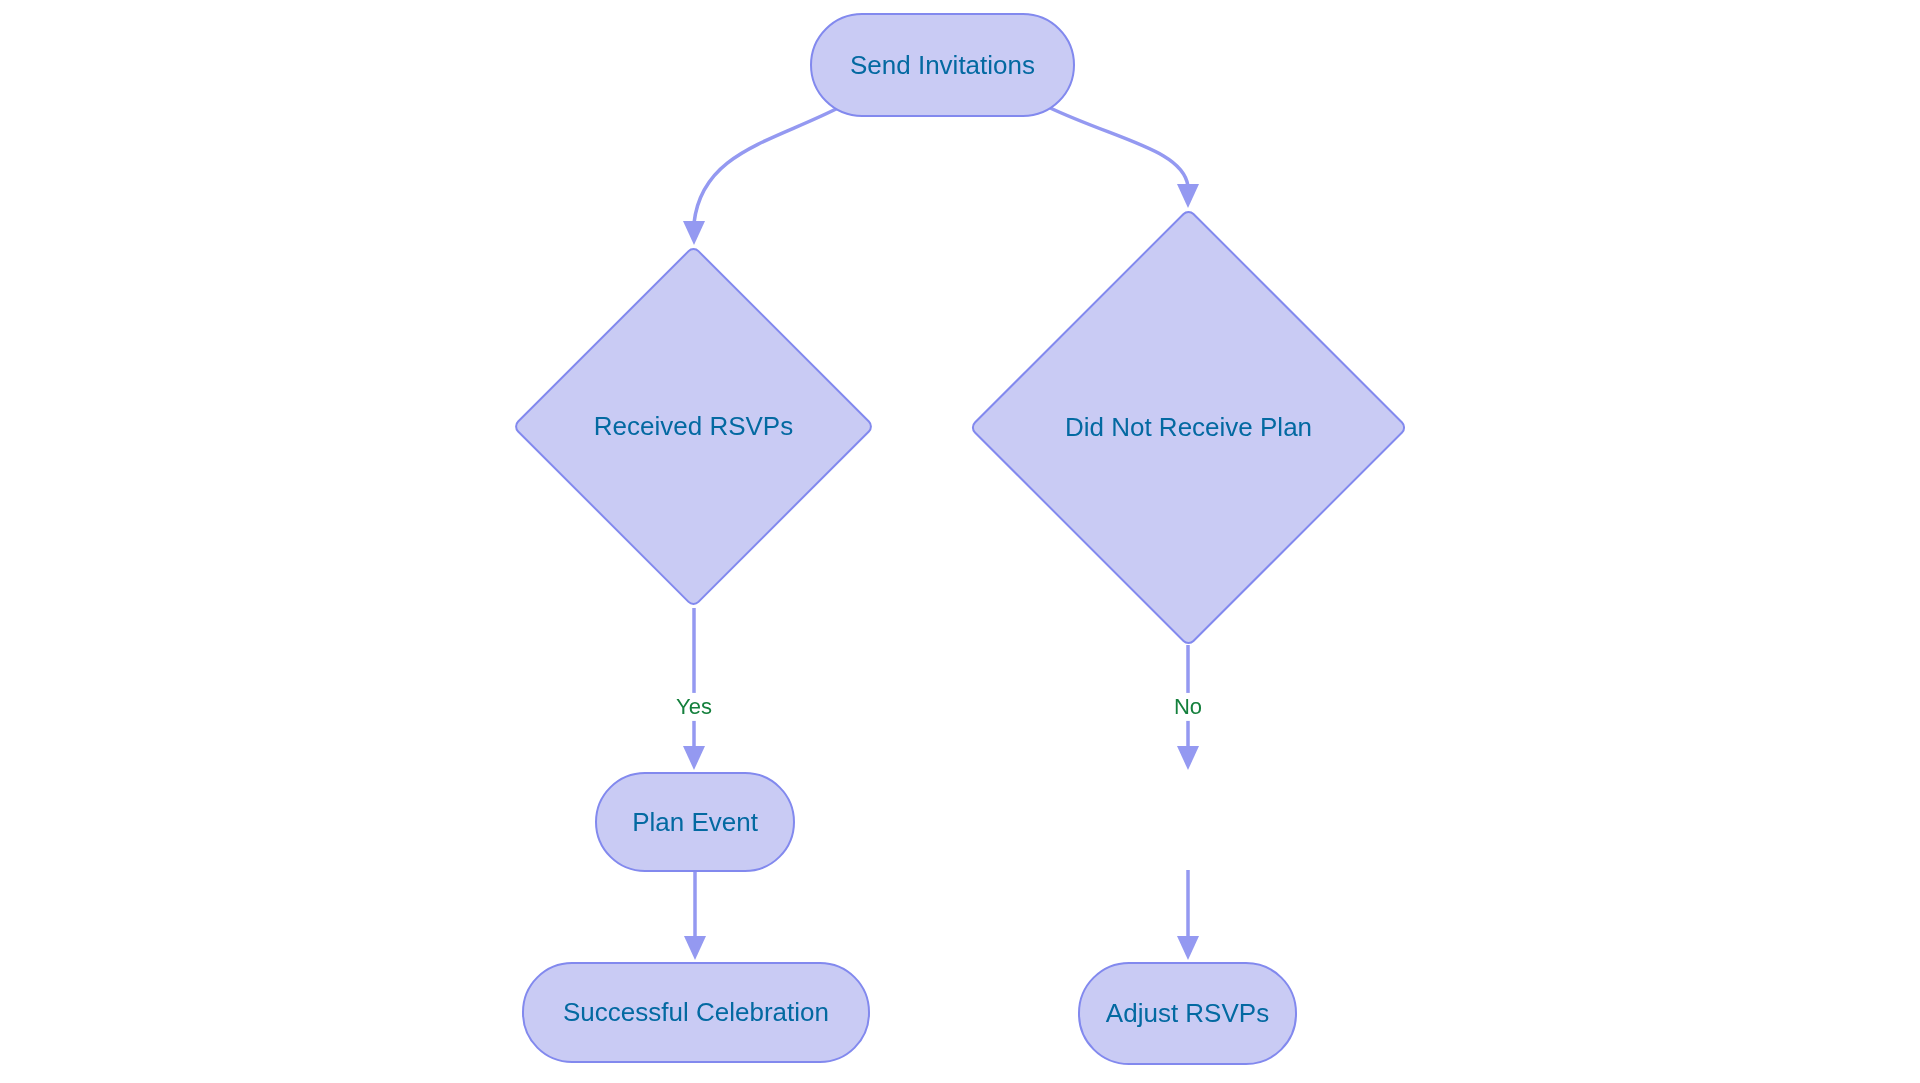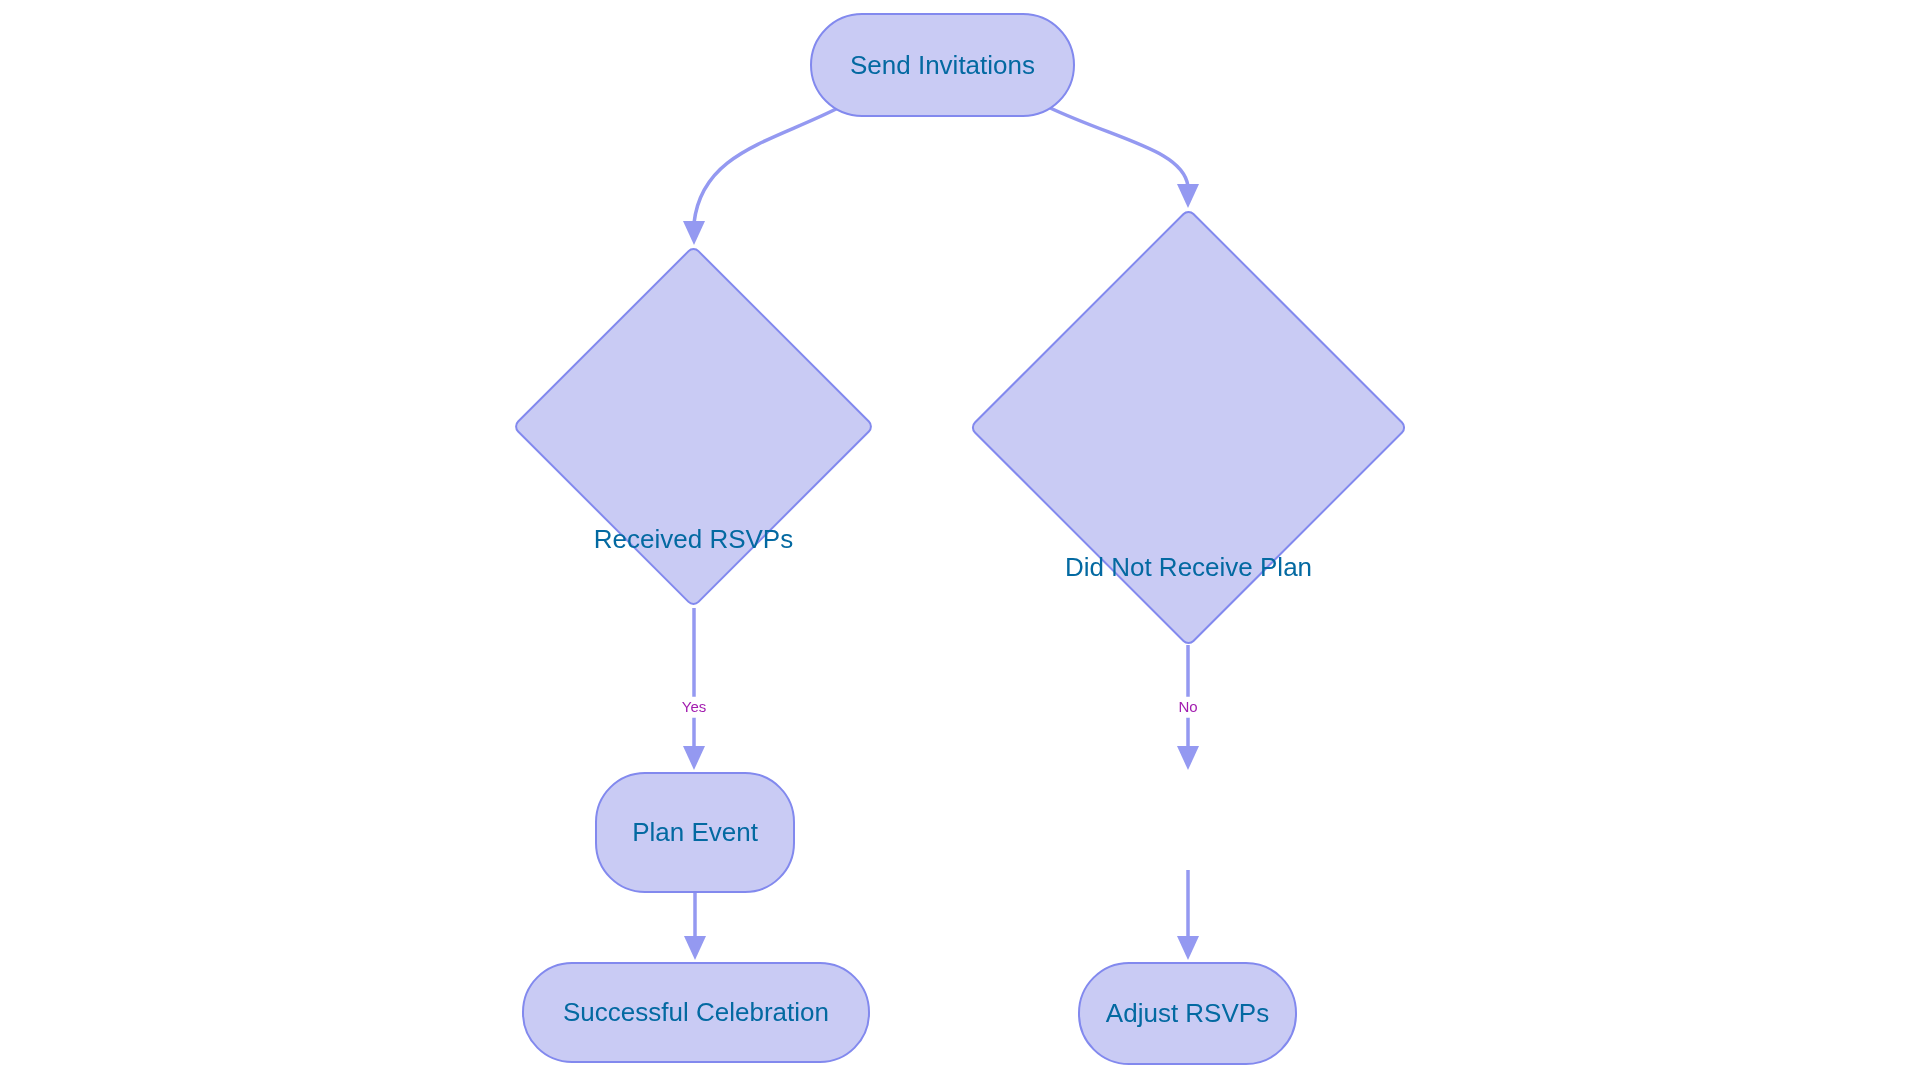--- a/index.html
+++ b/index.html
@@ -40,41 +40,40 @@
     font-size: 26px;
     text-align: center;
     white-space: nowrap;
   }
   .stadium {
     background: #c9cbf4;
     border: 2px solid #8289ee;
   }
   .diamond-node {
     background: transparent;
-    align-items: flex-end;
   }
   .diamond-shape {
     position: absolute;
     inset: 0;
     background: #c9cbf4;
     border: 2px solid #8289ee;
     border-radius: 8px;
     transform: rotate(45deg);
     box-sizing: border-box;
   }
   .node-label {
     position: relative;
     z-index: 2;
   }
   .edge-label {
     position: absolute;
     transform: translate(-50%, -50%);
     background: #ffffff;
-    color: #a21caf;
-    font-size: 15px;
+    color: #15803d;
+    font-size: 22px;
     line-height: 1.1;
     padding: 2px 6px;
     white-space: nowrap;
     z-index: 3;
   }
 </style>
 </head>
 <body>
 
 <div id="canvas">
@@ -113,21 +112,21 @@
   <div class="node diamond-node" style="left:565px; top:298px; width:257px; height:257px;">
     <div class="diamond-shape"></div>
     <span class="node-label">Received RSVPs</span>
   </div>
 
   <div class="node diamond-node" style="left:1033px; top:272px; width:311px; height:311px;">
     <div class="diamond-shape"></div>
     <span class="node-label">Did Not Receive Plan</span>
   </div>
 
-  <div class="node stadium" style="left:595px; top:772px; width:200px; height:121px; border-radius:50px;text-align:center;">
+  <div class="node stadium" style="left:595px; top:772px; width:200px; height:100px; border-radius:50px;text-align:center;">
     <span class="node-label">Plan Event</span>
   </div>
 
 
   <div class="node stadium" style="left:522px; top:962px; width:348px; height:101px; border-radius:50px;">
     <span class="node-label">Successful Celebration</span>
   </div>
 
   <div class="node stadium" style="left:1078px; top:962px; width:219px; height:103px; border-radius:51px;">
     <span class="node-label">Adjust RSVPs</span>

